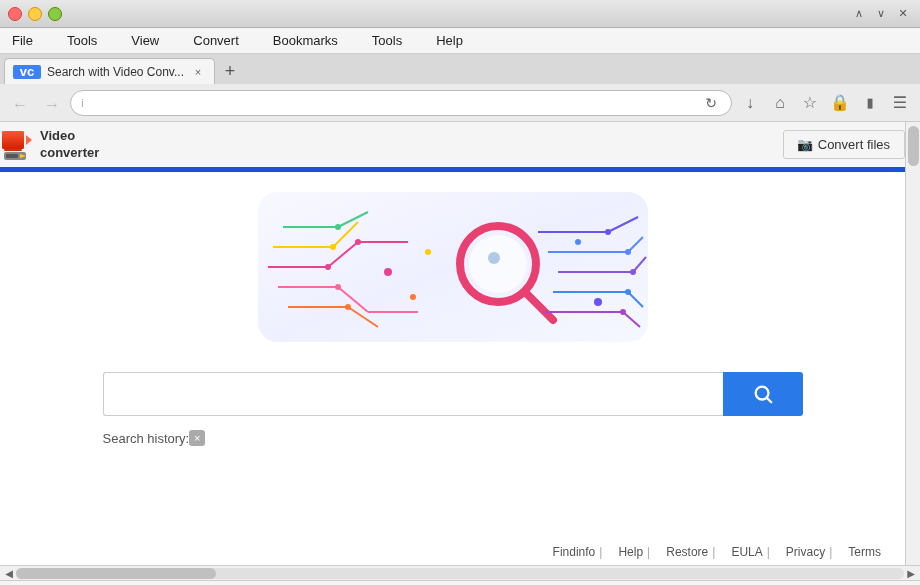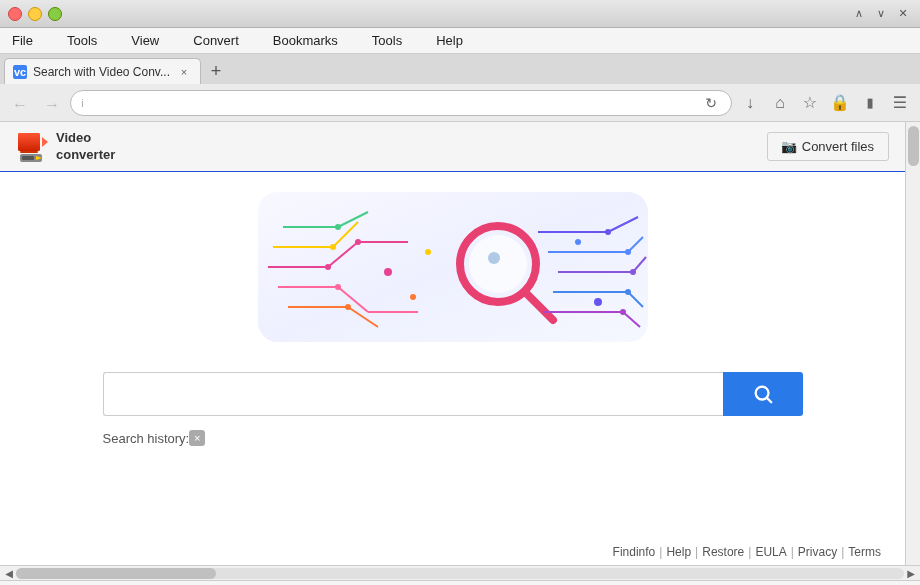--- a/index.html
+++ b/index.html
@@ -59,21 +59,21 @@
       height: 26px;
       display: flex;
       align-items: center;
       padding: 0 8px;
       gap: 6px;
       font-size: 12px;
       color: #333;
       cursor: pointer;
       min-width: 180px;
     }
-    .tab-favicon { width: 14px; height: 14px; background: #3b82f6; border-radius: 2px; display: flex; align-items: center; justify-content: center; font-size: 11px; color: white; font-weight: bold; }
+    .tab-favicon { width: 28px; height: 14px; background: #3b82f6; border-radius: 2px; display: flex; align-items: center; justify-content: center; font-size: 13px; color: white; font-weight: bold; }
     .tab-close { width: 16px; height: 16px; border-radius: 50%; display: flex; align-items: center; justify-content: center; font-size: 11px; color: #666; cursor: pointer; margin-left: auto; }
     .tab-new { width: 26px; height: 26px; display: flex; align-items: center; justify-content: center; font-size: 18px; color: #555; cursor: pointer; border-radius: 50%; }
 
     
     .address-bar {
       background: #ebebeb;
       height: 38px;
       display: flex;
       align-items: center;
       padding: 0 6px;
@@ -140,25 +140,25 @@
       width: 11px; height: 40px;
       background: #c0c0c0;
       border-radius: 6px;
       margin-top: 4px;
       cursor: pointer;
     }
 
     
     .page-header {
       background: #f5f5f5;
-      border-bottom: 1px solid #1d4ed8;
+      border-bottom: 5px solid #1d4ed8;
       height: 50px;
       display: flex;
       align-items: center;
-      padding: 0 16px;
+      padding: 0 0;
       justify-content: space-between;
     }
     .brand { display: flex; align-items: center; gap: 8px; }
     .brand-text { font-size: 13px; font-weight: bold; color: #333; line-height: 1.3; }
     .convert-btn {
       background: #f5f5f5;
       border: 1px solid #ccc;
       border-radius: 3px;
       padding: 6px 14px;
       font-size: 13px;
@@ -250,20 +250,21 @@
     .footer-links {
       display: flex;
       align-items: center;
       gap: 0;
       font-size: 12px;
     }
     .footer-link {
       color: #555;
       cursor: pointer;
       padding: 0 4px;
+      margin-left: 12px;
     }
     .footer-sep { color: #aaa; }
 
     
     .scrollbar-h {
       height: 15px;
       background: #f0f0f0;
       border-top: 1px solid #ccc;
       display: flex;
       align-items: center;

